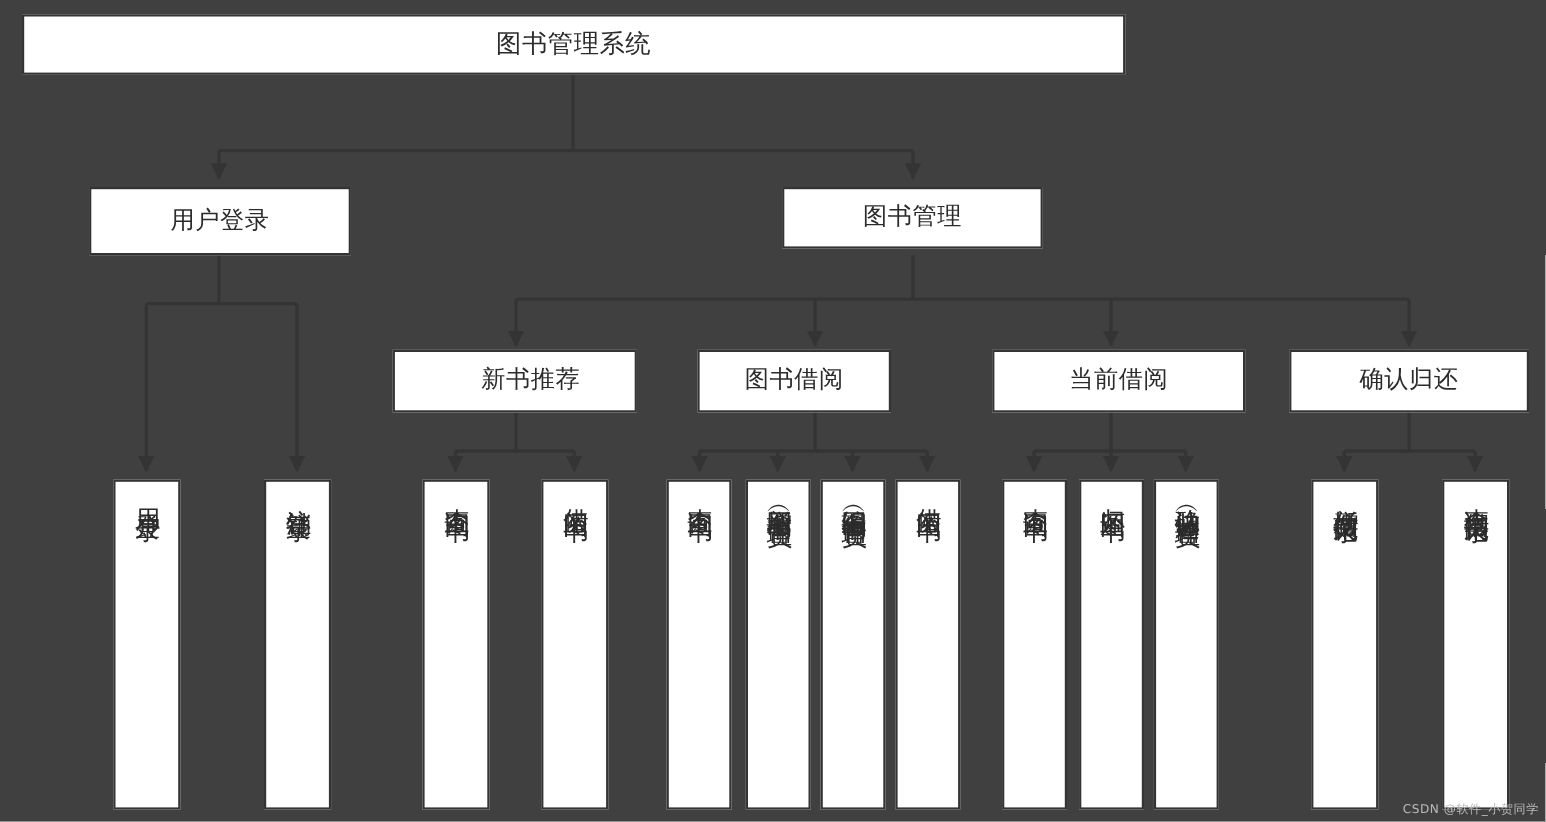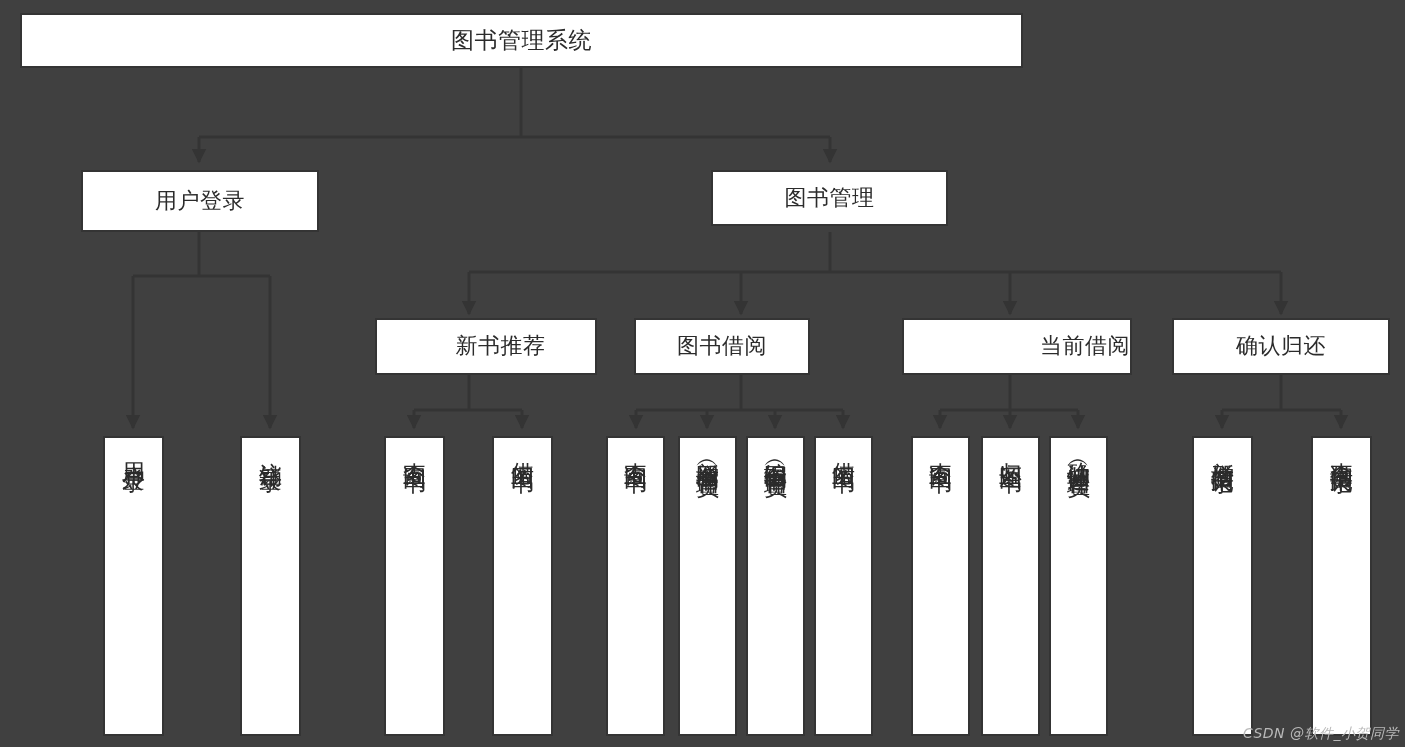--- a/index.html
+++ b/index.html
@@ -64,26 +64,25 @@
     letter-spacing: 3px;
     white-space: nowrap;
   }
   .node.v.tall .lbl {
     letter-spacing: 2px;
   }
   .watermark {
     position: absolute;
     right: 6px;
     bottom: 4px;
-    font-size: 14px;
+    font-size: 11px;
     color: #b9b9b9;
     font-family: "DejaVu Sans", "Liberation Sans", sans-serif;
     white-space: nowrap;
     letter-spacing: 0.5px;
-    font-style: italic;
   }
 </style>
 </head>
 <body>
 
 <div id="canvas">
 
   <svg id="edges" viewBox="0 0 1405 747" width="1405" height="747" xmlns="http://www.w3.org/2000/svg">
     <defs>
       <marker id="arrow" viewBox="0 0 10 10" refX="9" refY="5" markerWidth="5" markerHeight="5" orient="auto-start-reverse">
@@ -138,27 +137,27 @@
     <span class="lbl">图书管理系统</span>
   </div>
 
   <div class="node h" style="left:81px; top:170px; width:238px; height:62px;">
     <span class="lbl">用户登录</span>
   </div>
   <div class="node h" style="left:711px; top:170px; width:237px; height:56px;">
     <span class="lbl">图书管理</span>
   </div>
 
-  <div class="node h" style="left:375px; top:318px; width:222px; height:57px;padding-left:29px;">
+  <div class="node h" style="left:357px; top:318px; width:222px; height:57px;padding-left:29px;">
     <span class="lbl">新书推荐</span>
   </div>
   <div class="node h" style="left:634px; top:318px; width:176px; height:57px;">
     <span class="lbl">图书借阅</span>
   </div>
-  <div class="node h" style="left:902px; top:318px; width:230px; height:57px;justify-content:flex-end;">
+  <div class="node h" style="left:902px; top:318px; width:230px; height:57px;">
     <span class="lbl">当前借阅</span>
   </div>
   <div class="node h" style="left:1172px; top:318px; width:218px; height:57px;">
     <span class="lbl">确认归还</span>
   </div>
 
   <div class="node v" style="left:103px; top:436px; width:61px; height:300px;">
     <span class="lbl">用户登录</span>
   </div>
   <div class="node v" style="left:240px; top:436px; width:61px; height:300px;">

